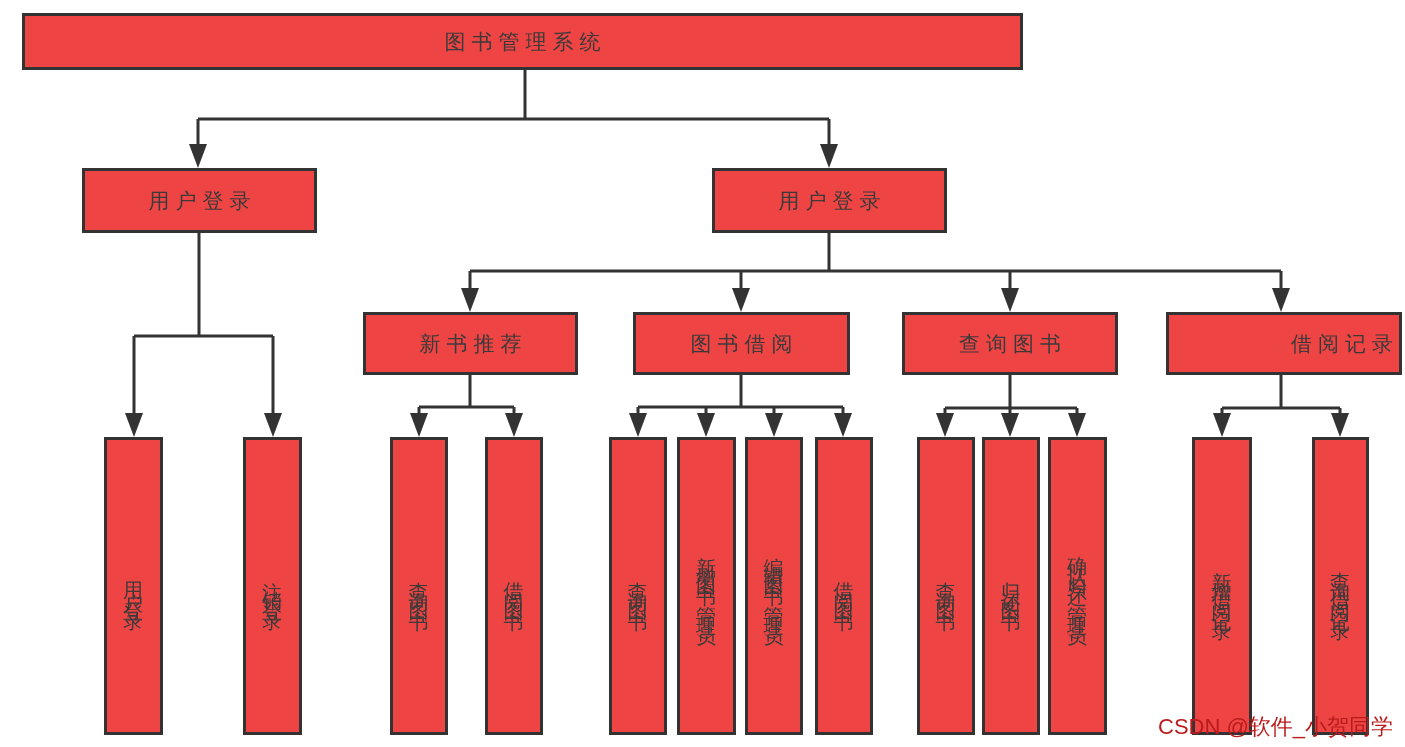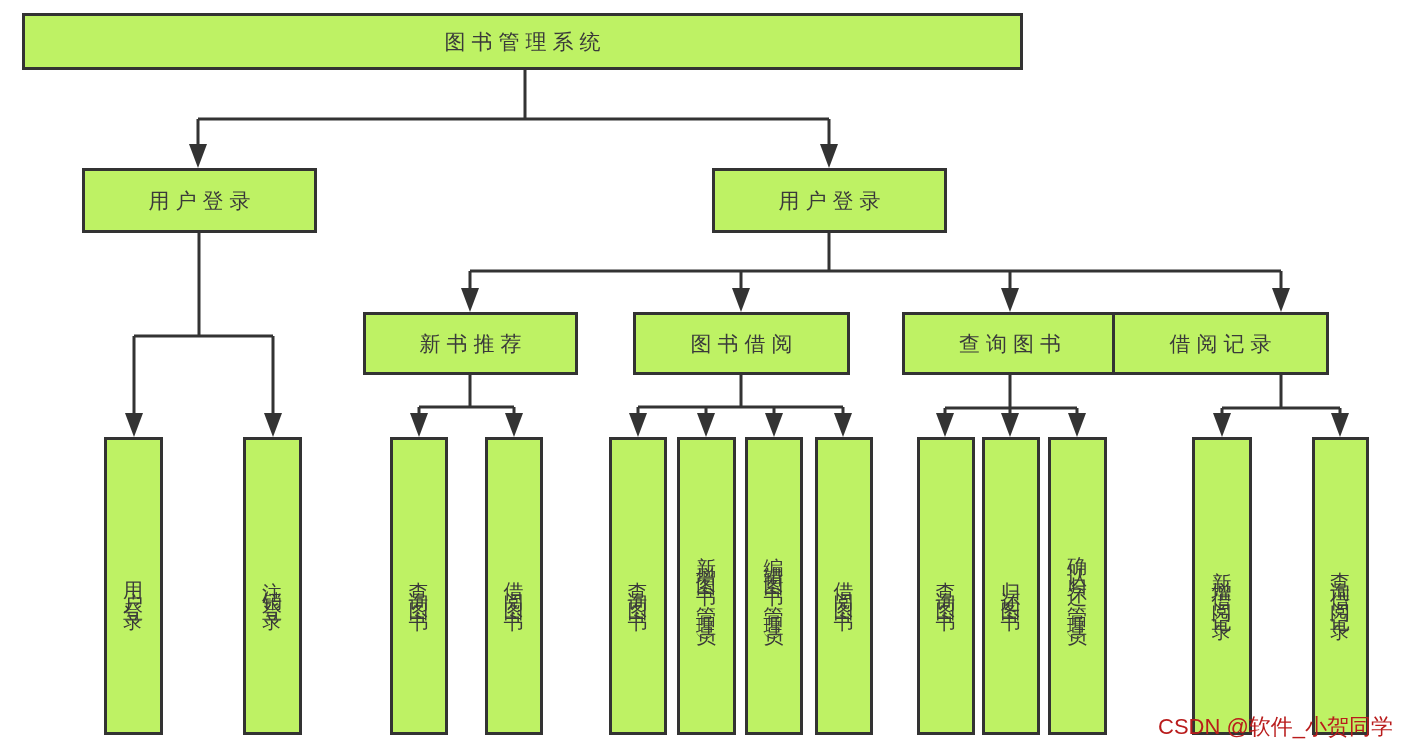--- a/index.html
+++ b/index.html
@@ -14,36 +14,36 @@
   svg.connectors {
     position: absolute;
     left: 0; top: 0;
     width: 1405px; height: 747px;
     z-index: 1;
   }
   .node {
     position: absolute;
     box-sizing: border-box;
     border: 3px solid #333333;
-    background: #bef264;
+    background: #ef4444;
     display: flex;
     align-items: center;
     justify-content: center;
     color: #3a3a3a;
     z-index: 2;
   }
   .h-node { font-size: 21px; letter-spacing: 6px; padding-left: 6px; }
   .node-root { left: 22px; top: 13px; width: 1001px; height: 57px; }
   .node-l1-login { left: 82px;  top: 168px; width: 235px; height: 65px; }
   .node-l1-mgmt  { left: 712px; top: 168px; width: 235px; height: 65px; }
   .node-l2 { top: 312px; height: 63px; }
   .node-l2-recommend { left: 363px;  width: 215px; }
   .node-l2-borrow    { left: 633px;  width: 217px; }
   .node-l2-current   { left: 902px;  width: 216px; }
-  .node-l2-records   { left: 1112px; width: 217px; }
+  .node-l2-records   { left: 1166px; width: 236px; justify-content: flex-end; }
   .leaf { top: 437px; height: 298px; }
   .leaf .vtext {
     writing-mode: vertical-rl;
     text-orientation: mixed;
     font-size: 20px;
     letter-spacing: 10px;
     line-height: 1;
     white-space: nowrap;
   }
   .leaf-0  { left: 104px;  width: 59px; }

